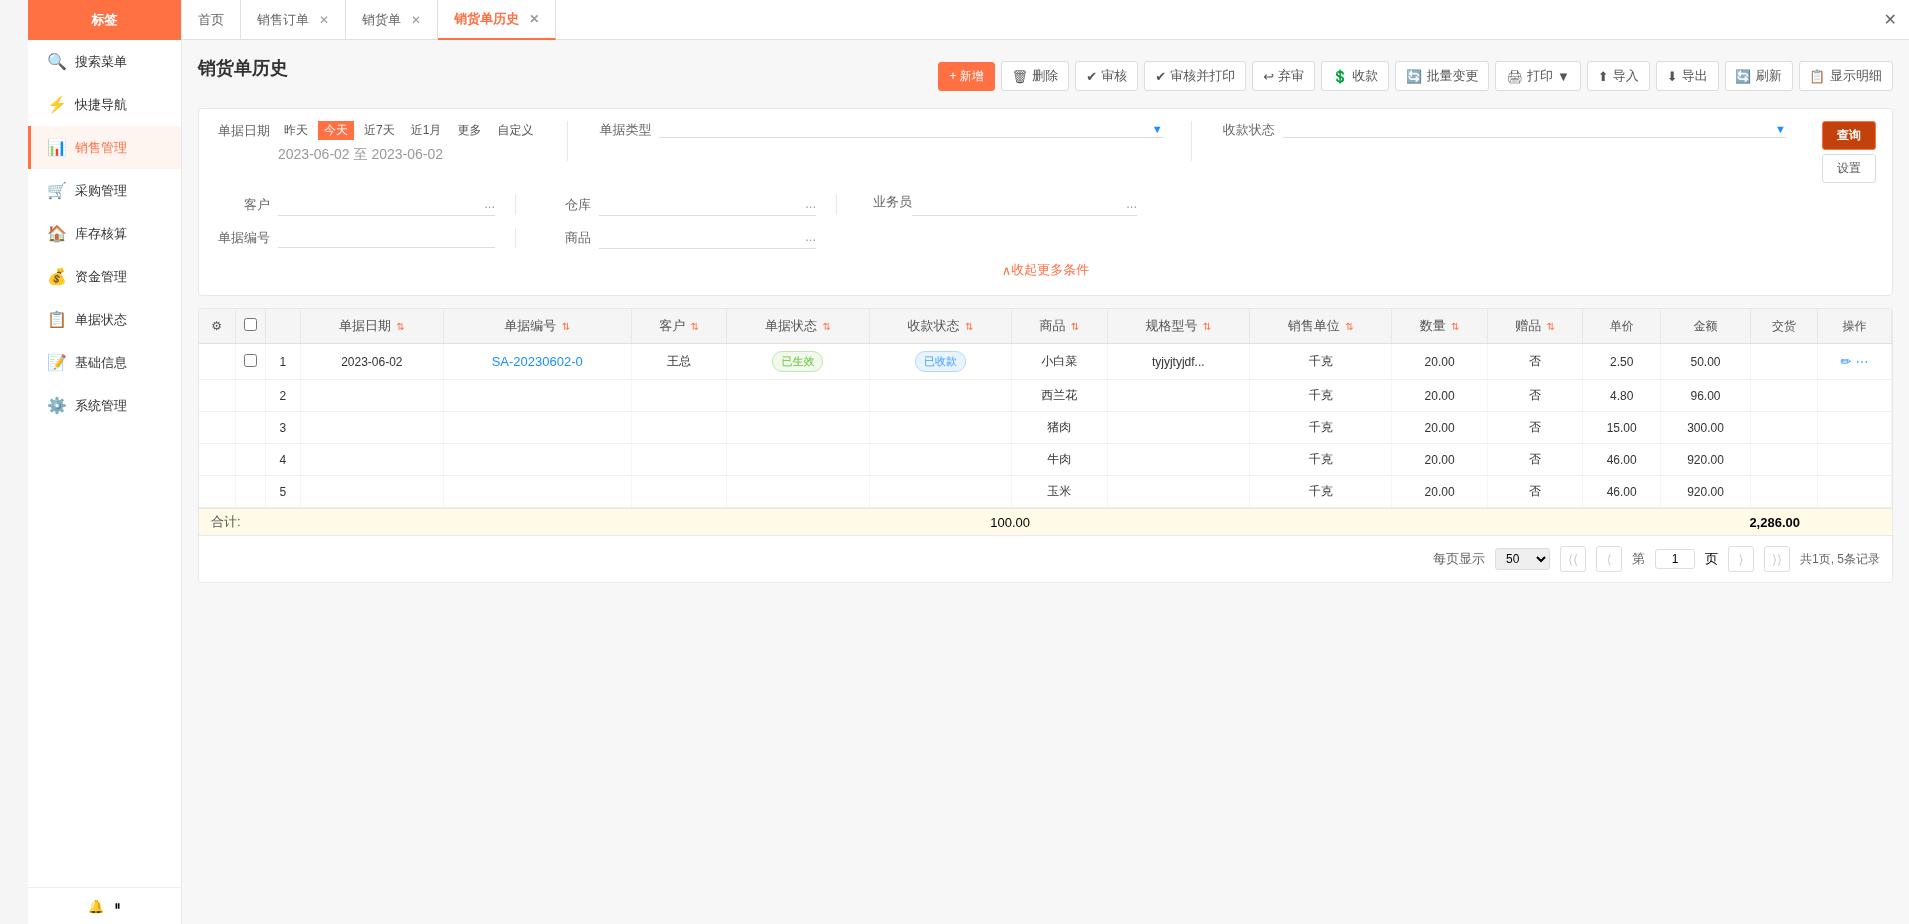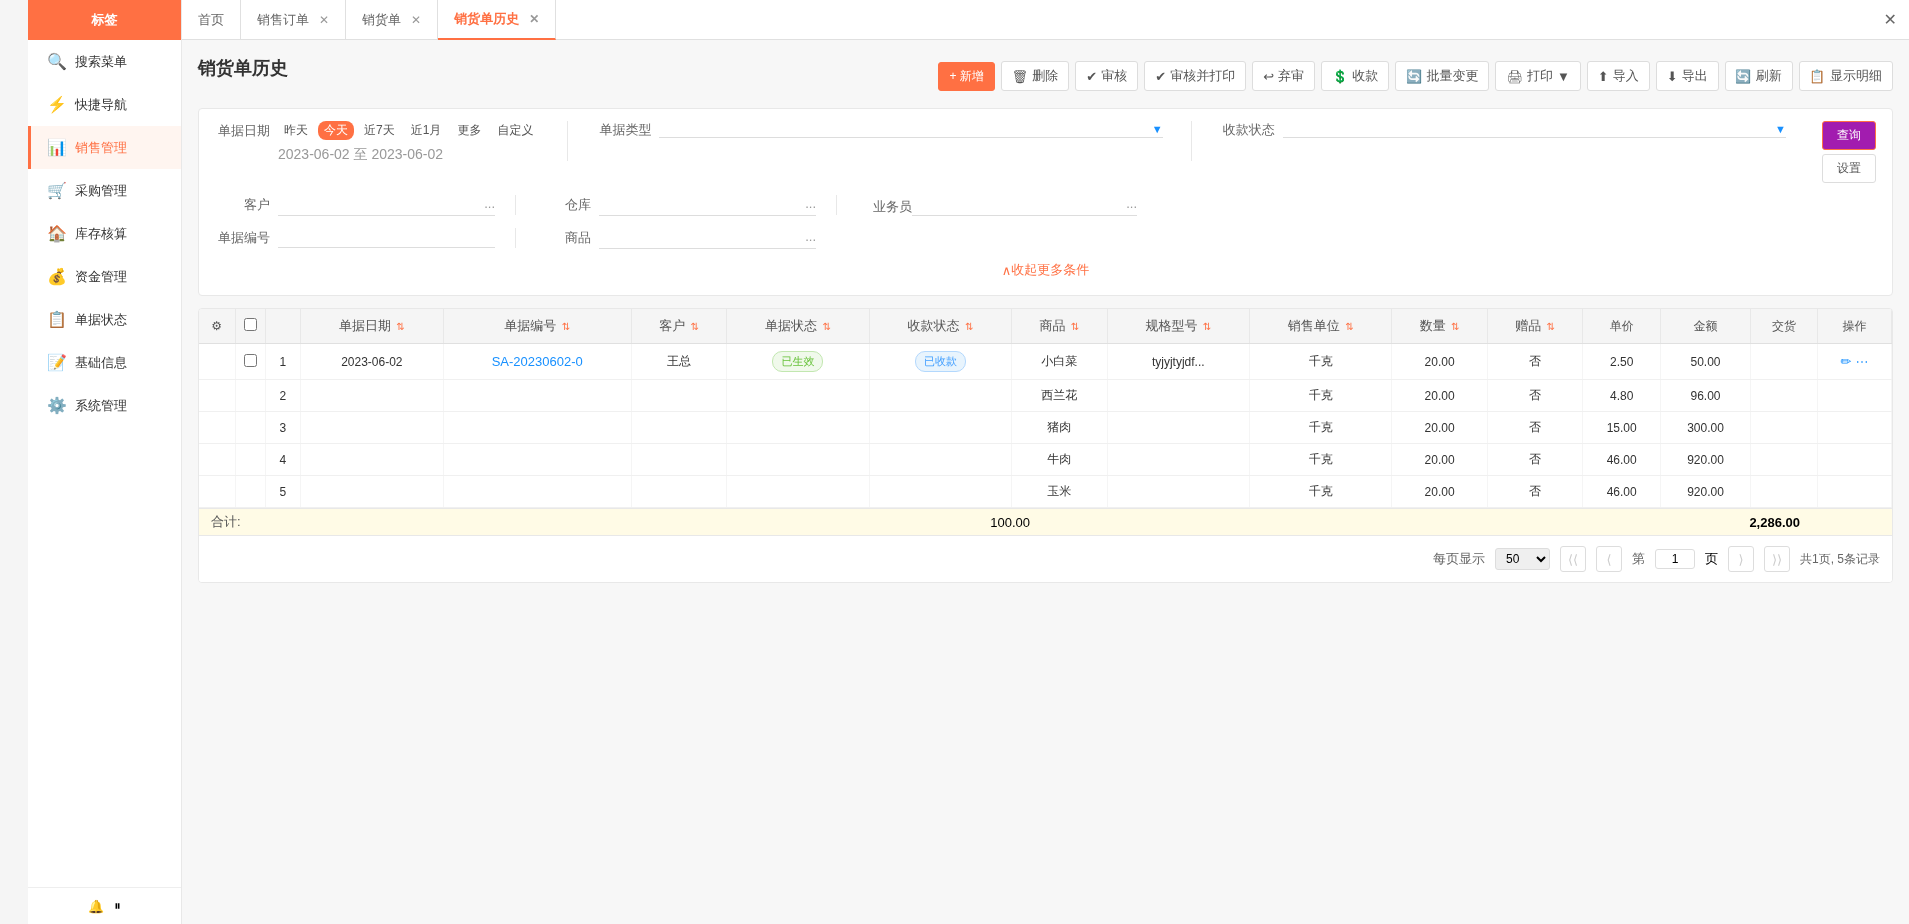--- a/index.html
+++ b/index.html
@@ -24,29 +24,29 @@
     .tab-bar-close { margin-left: auto; padding: 0 12px; cursor: pointer; color: #666; font-size: 16px; }
 
     
     .page-content { flex: 1; overflow-y: auto; padding: 16px; background: #f7f7f7; }
     .page-title { font-size: 18px; font-weight: bold; color: #333; margin-bottom: 16px; }
 
     
     .toolbar { display: flex; align-items: center; gap: 6px; flex-wrap: wrap; margin-bottom: 12px; }
     .btn { display: inline-flex; align-items: center; gap: 4px; padding: 5px 10px; border: 1px solid #ddd; background: #fff; border-radius: 3px; cursor: pointer; color: #555; font-size: 12px; white-space: nowrap; }
     .btn-primary { background: #ff7043; color: #fff; border-color: #ff7043; }
-    .btn-orange { background: #a21caf; color: #fff; border-color: #ff7043; padding: 5px 14px; }
+    .btn-orange { background: #c2410c; color: #fff; border-color: #ff7043; padding: 5px 14px; font-weight: bold; }
 
     
     .filter-area { background: #fff; border: 1px solid #e8e8e8; border-radius: 4px; padding: 12px 16px; margin-bottom: 12px; }
     .filter-label { color: #666; white-space: nowrap; min-width: 55px; text-align: right; }
     .filter-input { border: none; border-bottom: 1px solid #ddd; padding: 3px 6px; flex: 1; outline: none; font-size: 12px; color: #333; }
     .date-filter { display: flex; align-items: center; gap: 4px; }
     .date-tag { padding: 1px 6px; border-radius: 2px; cursor: pointer; font-size: 12px; color: #555; }
-    .date-tag.active { background: #ff7043; color: #fff; border-radius: 8px; }
+    .date-tag.active { background: #ff7043; color: #fff; border-radius: 0; }
     .date-range { font-size: 14px; color: #999; margin-top: 2px; }
     .filter-dots { color: #999; margin-left: 4px; cursor: pointer; }
     .collapse-btn { display: flex; align-items: center; justify-content: center; color: #ff7043; cursor: pointer; font-size: 12px; padding: 4px 0; }
 
     
     .table-container { background: #fff; border: 1px solid #e8e8e8; border-radius: 4px; overflow: hidden; }
     .data-table { width: 100%; border-collapse: collapse; }
     .data-table th { background: #f5f5f5; padding: 8px 6px; text-align: center; color: #555; font-weight: normal; border-bottom: 1px solid #e0e0e0; border-right: 1px solid #e8e8e8; white-space: nowrap; font-size: 12px; }
     .data-table td { padding: 7px 6px; text-align: center; border-bottom: 1px solid #f0f0f0; border-right: 1px solid #f5f5f5; color: #333; font-size: 12px; }
     .data-table th .sort-icon { color: #ff7043; font-size: 10px; margin-left: 2px; }
@@ -260,21 +260,21 @@
         <div style="display:flex; align-items:center; gap:8px; flex:1; max-width:280px;">
           <span class="filter-label">仓库</span>
           <div style="flex:1; display:flex; align-items:center; border-bottom:1px solid #ddd; padding-bottom:2px;">
             <input class="filter-input" style="border: none;">
             <span class="filter-dots">...</span>
           </div>
         </div>
 
         <div style="width:1px; background:#e8e8e8; height:20px;"></div>
 
-        <div style="display:flex; align-items:flex-end; flex:1; max-width:280px;">
+        <div style="display:flex; align-items:flex-start; flex:1; max-width:280px;">
           <span class="filter-label">业务员</span>
           <div style="flex:1; display:flex; align-items:center; border-bottom:1px solid #ddd; padding-bottom:2px;">
             <input class="filter-input" style="border: none;">
             <span class="filter-dots">...</span>
           </div>
         </div>
       </div>
 
       <div style="display:flex; align-items:center; gap:20px; margin-bottom:8px;">
 

